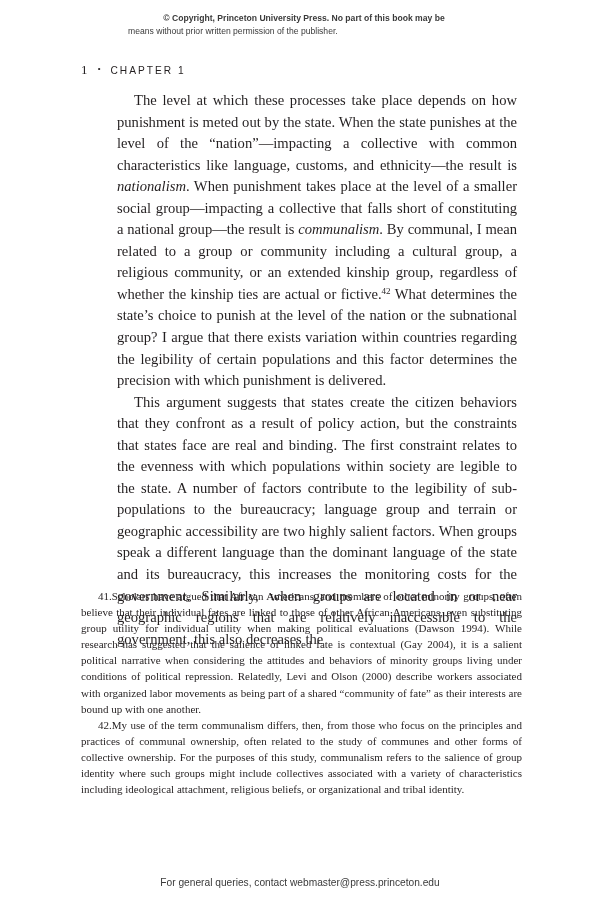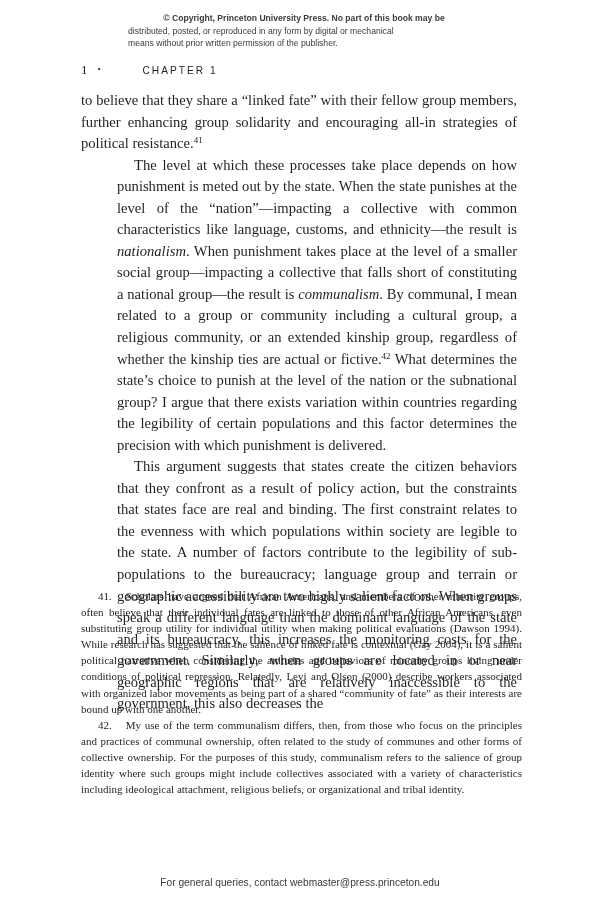--- a/index.html
+++ b/index.html
@@ -49,21 +49,20 @@
   }
   .running-head .sep {
     margin: 0 10px;
     font-size: 8px;
     position: relative;
     top: -3px;
   }
   .running-head .chapter-label {
     font-size: 10.2px;
     letter-spacing: 2.0px;
-    margin-left: 32px;
   }
 
   
   .text-column {
     position: absolute;
     left: 81px;
     top: 90px;
     width: 436px;
   }
   .body-par {
@@ -92,52 +91,50 @@
   }
   .footnote {
     margin: 0;
     font-size: 11.0px;
     line-height: 16.1px;
     text-align: justify;
     text-justify: inter-word;
     text-indent: 17px;
     color: #231f20;
   }
-  .footnote .fn-num { margin-right: 14px; }
+  .footnote .fn-num { margin-right: 0; }
 
   
   .page-footer {
     position: absolute;
     left: 0;
     top: 877px;
     width: 600px;
     text-align: center;
     font-family: "Liberation Sans", sans-serif;
     font-size: 10.2px;
     color: #3a3a3a;
   }
 </style>
 </head>
 <body>
 
 <div class="copyright-notice">
   <span class="cr-line first">© Copyright, Princeton University Press. No part of this book may be</span>
-  <span class="cr-line">distributed, posted, or reproduced in any form by digital or mechanical</span>
   <span class="cr-line">means without prior written permission of the publisher.</span>
 </div>
 
 <div class="running-head">
   <span class="folio">1</span>
   <span class="sep">•</span>
   <span class="chapter-label">CHAPTER 1</span>
 </div>
 
 <div class="text-column">
 
-  <p class="body-par"><span>to believe that they share a “linked fate” with their fellow group members, further enhancing group solidarity and encouraging all-in strategies of political resistance.</span><sup class="fn-ref">41</sup></p>
 
   <p class="body-par indent"><span>The level at which these processes take place depends on how punishment is meted out by the state. When the state punishes at the level of the “nation”—impacting a collective with common characteristics like language, customs, and ethnicity—the result is </span><em>nationalism</em><span>. When punishment takes place at the level of a smaller social group—impacting a collective that falls short of constituting a national group—the result is </span><em>communalism</em><span>. By communal, I mean related to a group or community including a cultural group, a religious community, or an extended kinship group, regardless of whether the kinship ties are actual or fictive.</span><sup class="fn-ref">42</sup><span> What determines the state’s choice to punish at the level of the nation or the subnational group? I argue that there exists variation within countries regarding the legibility of certain populations and this factor determines the precision with which punishment is delivered.</span></p>
 
   <p class="body-par indent">This argument suggests that states create the citizen behaviors that they confront as a result of policy action, but the constraints that states face are real and binding. The first constraint relates to the evenness with which populations within society are legible to the state. A number of factors contribute to the legibility of sub-populations to the bureaucracy; language group and terrain or geographic accessibility are two highly salient factors. When groups speak a different language than the dominant language of the state and its bureaucracy, this increases the monitoring costs for the government. Similarly, when groups are located in or near geographic regions that are relatively inaccessible to the government, this also decreases the</p>
 
 </div>
 
 <div class="footnotes">
   <p class="footnote"><span class="fn-num">41.</span><span>Scholars have argued that African Americans, and members of other minority groups, often believe that their individual fates are linked to those of other African Americans, even substituting group utility for individual utility when making political evaluations (Dawson 1994). While research has suggested that the salience of linked fate is contextual (Gay 2004), it is a salient political narrative when considering the attitudes and behaviors of minority groups living under conditions of political repression. Relatedly, Levi and Olson (2000) describe workers associated with organized labor movements as being part of a shared “community of fate” as their interests are bound up with one another.</span></p>
   <p class="footnote"><span class="fn-num">42.</span><span>My use of the term communalism differs, then, from those who focus on the principles and practices of communal ownership, often related to the study of communes and other forms of collective ownership. For the purposes of this study, communalism refers to the salience of group identity where such groups might include collectives associated with a variety of characteristics including ideological attachment, religious beliefs, or organizational and tribal identity.</span></p>

